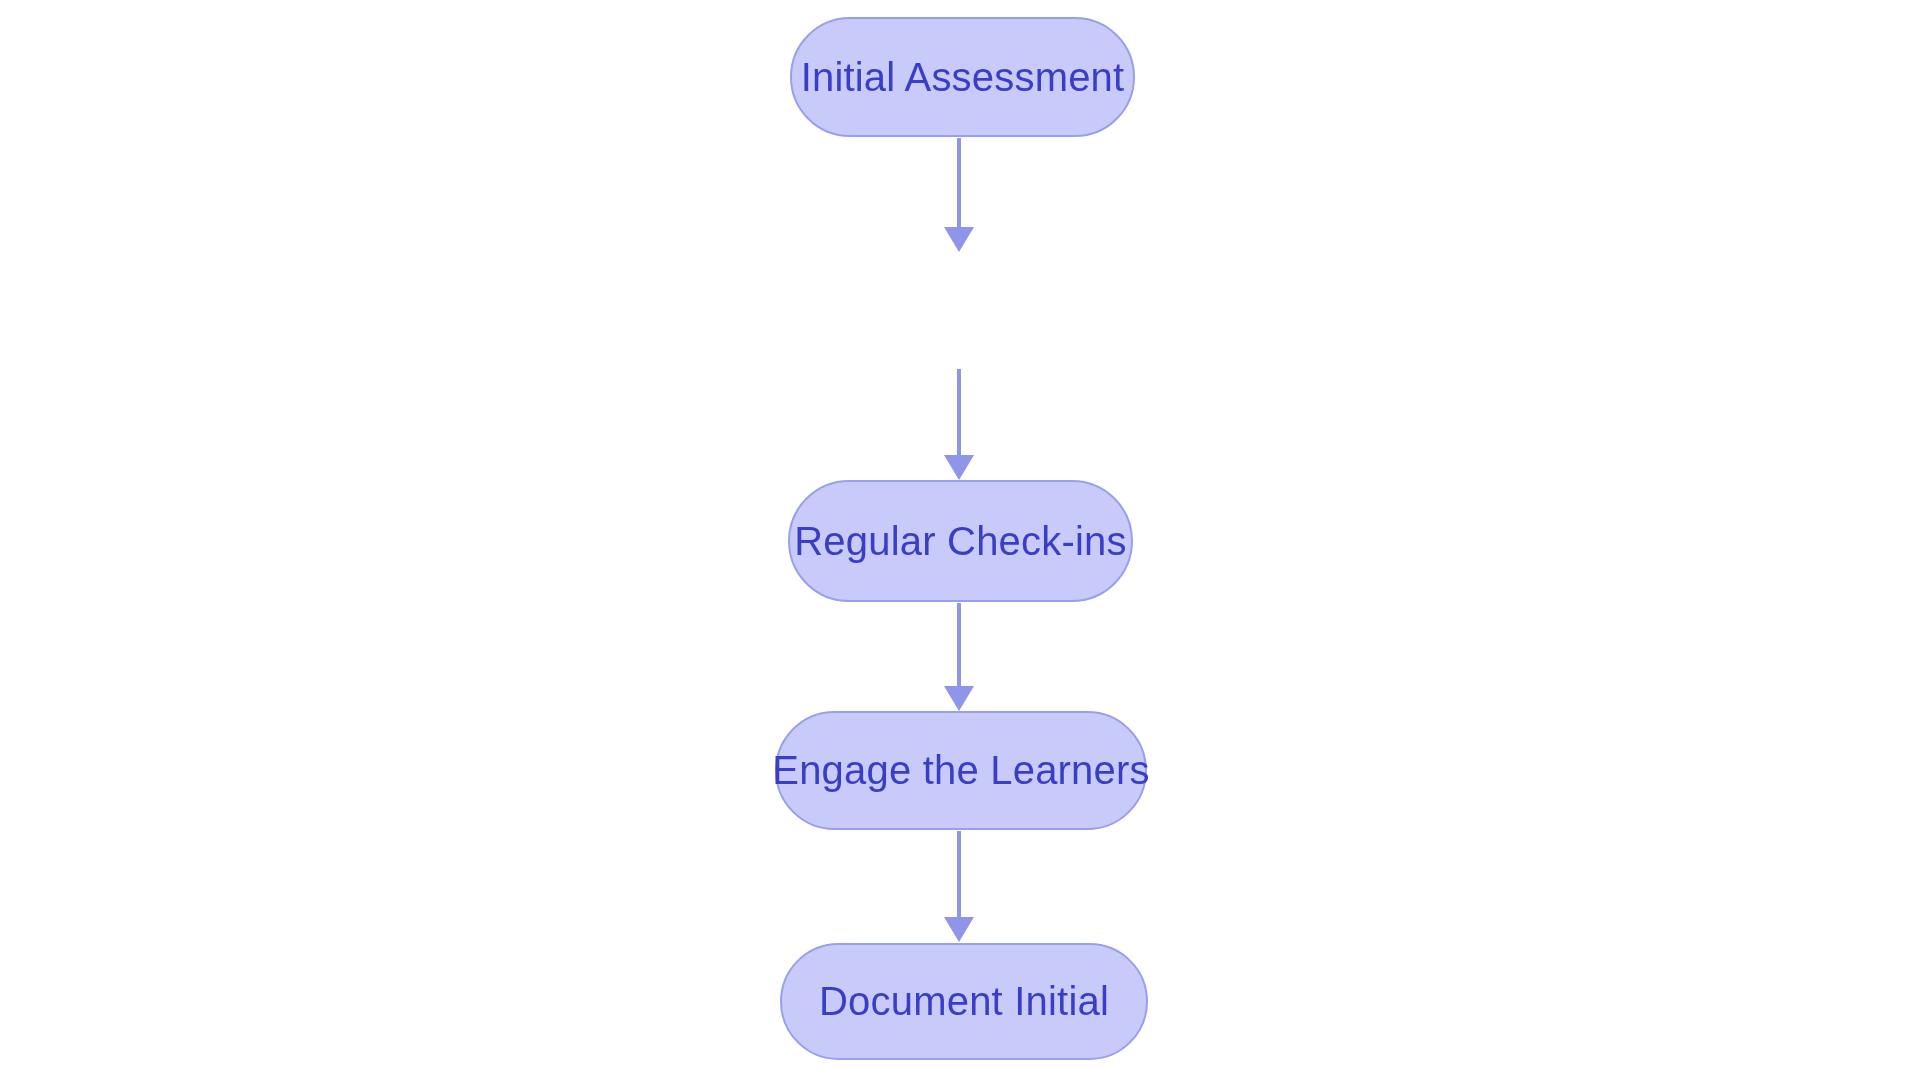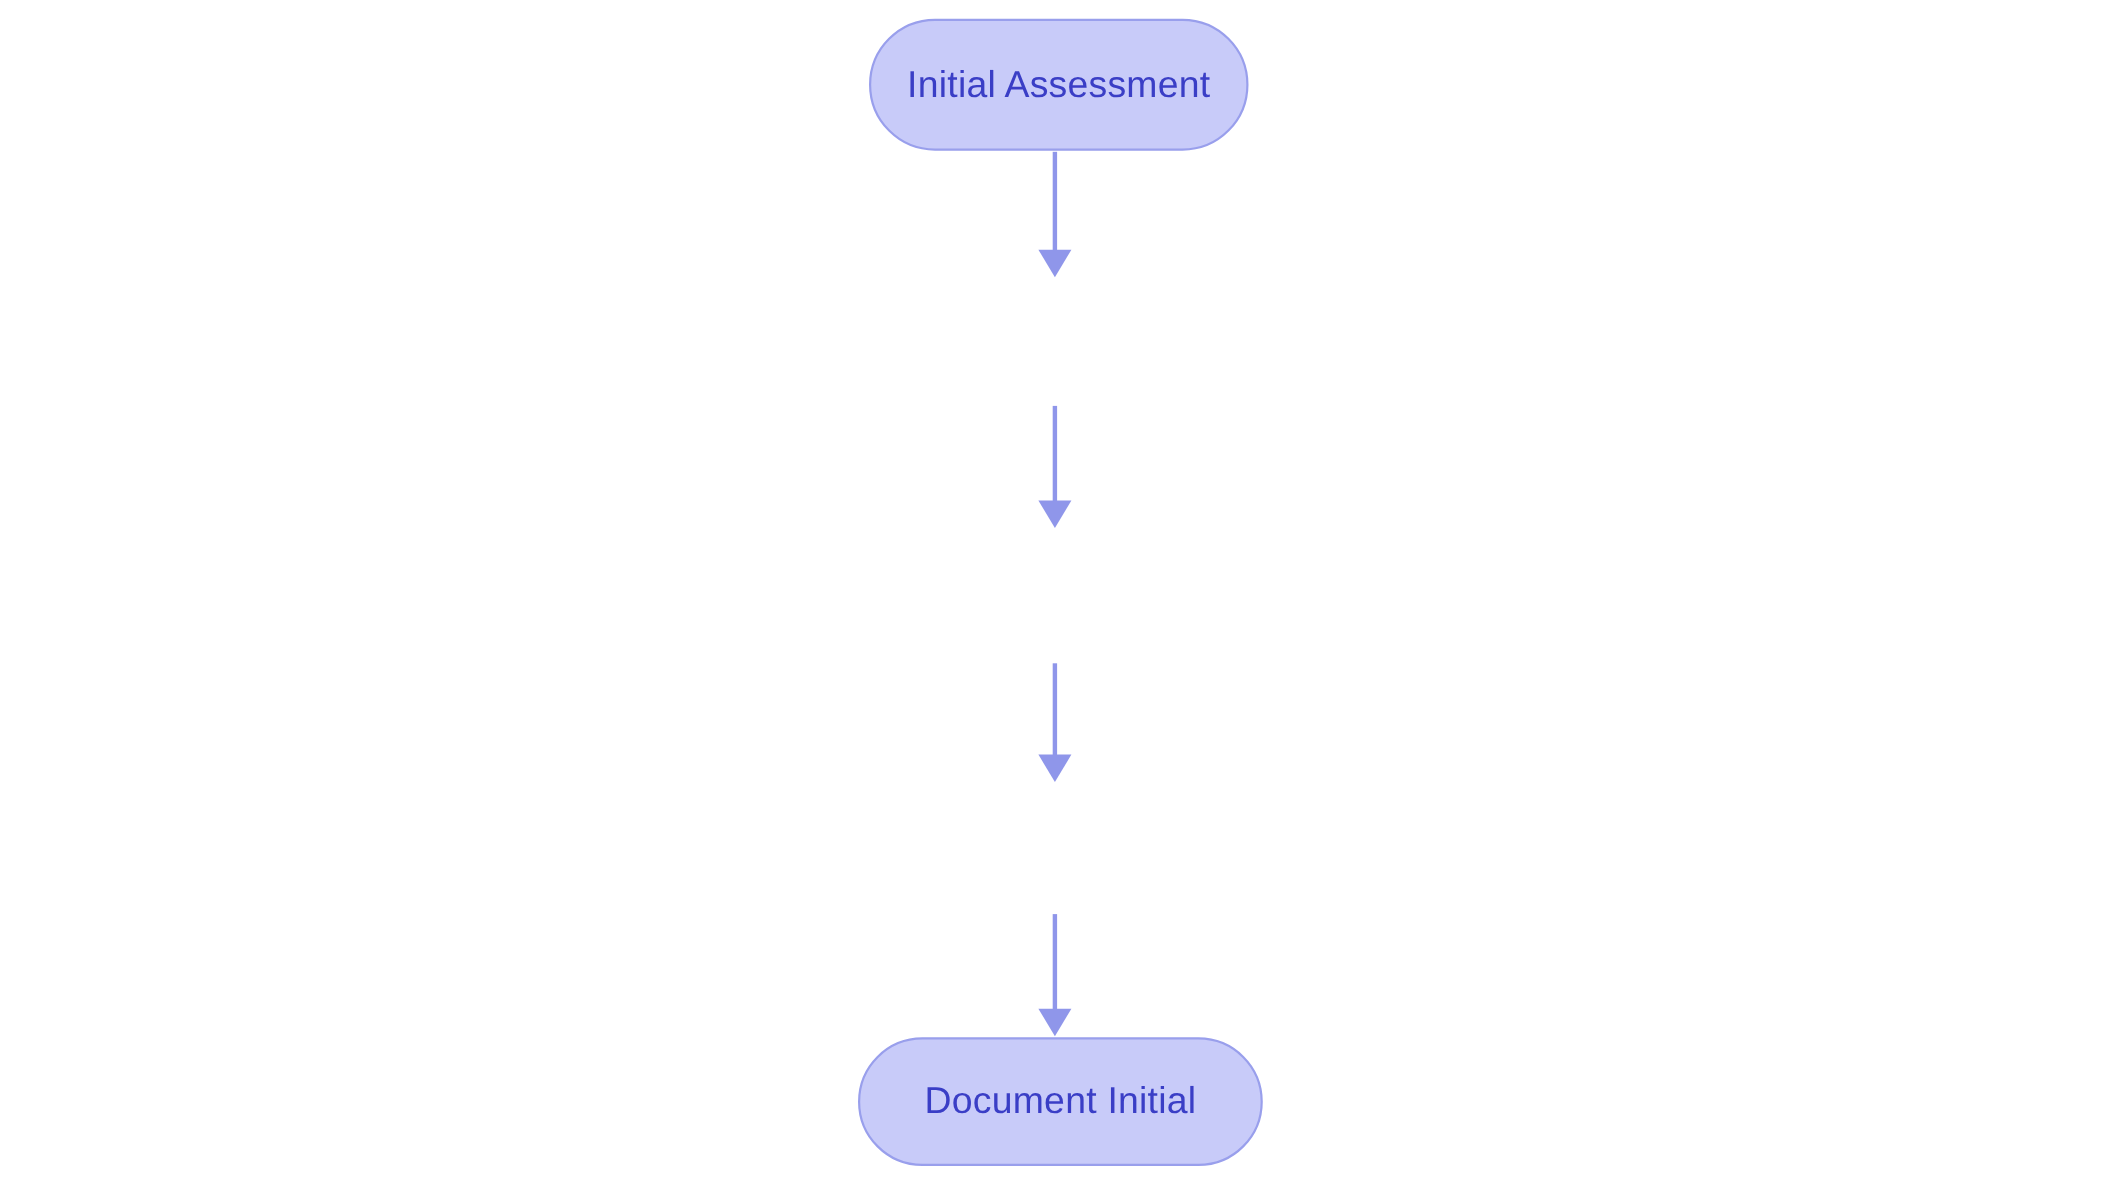--- a/index.html
+++ b/index.html
@@ -27,21 +27,21 @@
     position: absolute;
     background: var(--node-fill);
     border: 2px solid var(--node-border);
     border-radius: 62px;
     display: flex;
     align-items: center;
     justify-content: center;
   }
   .flow-node .node-label {
     color: var(--node-text);
-    font-size: 34px;
+    font-size: 40px;
     letter-spacing: 0.2px;
     white-space: nowrap;
   }
   .flow-arrow {
     position: absolute;
     width: 30px;
   }
   .arrow-line {
     position: absolute;
     top: 0;
@@ -75,26 +75,32 @@
     <div class="arrow-line" style="height:91px;"></div>
     <div class="arrow-head"></div>
   </div>
 
 
   <div class="flow-arrow" style="left:944px; top:369px; height:111px;">
     <div class="arrow-line" style="height:88px;"></div>
     <div class="arrow-head"></div>
   </div>
 
+  <div class="flow-node" style="left:788px; top:480px; width:345px; height:122px;">
+    <span class="node-label">Regular Check-ins</span>
+  </div>
 
   <div class="flow-arrow" style="left:944px; top:603px; height:108px;">
     <div class="arrow-line" style="height:85px;"></div>
     <div class="arrow-head"></div>
   </div>
 
+  <div class="flow-node" style="left:775px; top:711px; width:372px; height:119px;">
+    <span class="node-label">Engage the Learners</span>
+  </div>
 
   <div class="flow-arrow" style="left:944px; top:831px; height:111px;">
     <div class="arrow-line" style="height:88px;"></div>
     <div class="arrow-head"></div>
   </div>
 
   <div class="flow-node" style="left:780px; top:943px; width:368px; height:117px;">
     <span class="node-label">Document Initial</span>
   </div>
 

